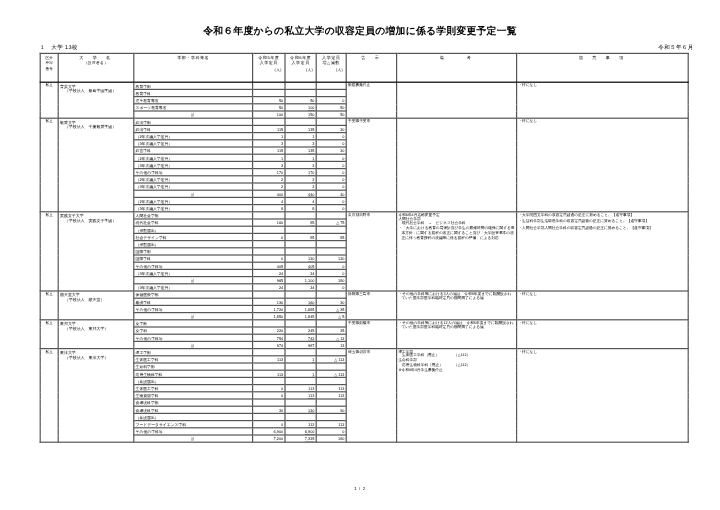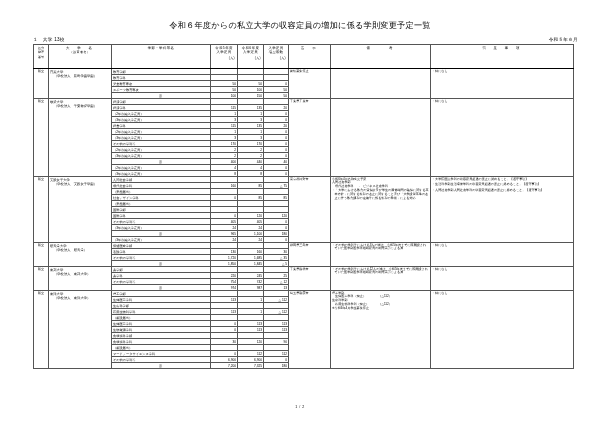--- a/index.html
+++ b/index.html
@@ -7,21 +7,21 @@
     width:600px;height:425px;
     background:#ffffff;
     font-family:"Liberation Sans","DejaVu Sans",sans-serif;
     color:#000;
     overflow:hidden;
   }
   .page{position:relative;width:600px;height:425px;}
 
   .doc-title{
     position:absolute;left:0;top:20px;width:600px;
-    text-align:center;font-size:8.2px;font-weight:normal;letter-spacing:.2px;
+    text-align:center;font-size:8.2px;font-weight:bold;letter-spacing:.2px;
   }
 
   .subhead{
     position:absolute;left:33px;top:37px;width:545px;
     font-size:4.6px;display:flex;justify-content:space-between;align-items:flex-end;
   }
   .subhead .left{letter-spacing:.3px;}
   .subhead .right{letter-spacing:.3px;}
 
   table.main{

